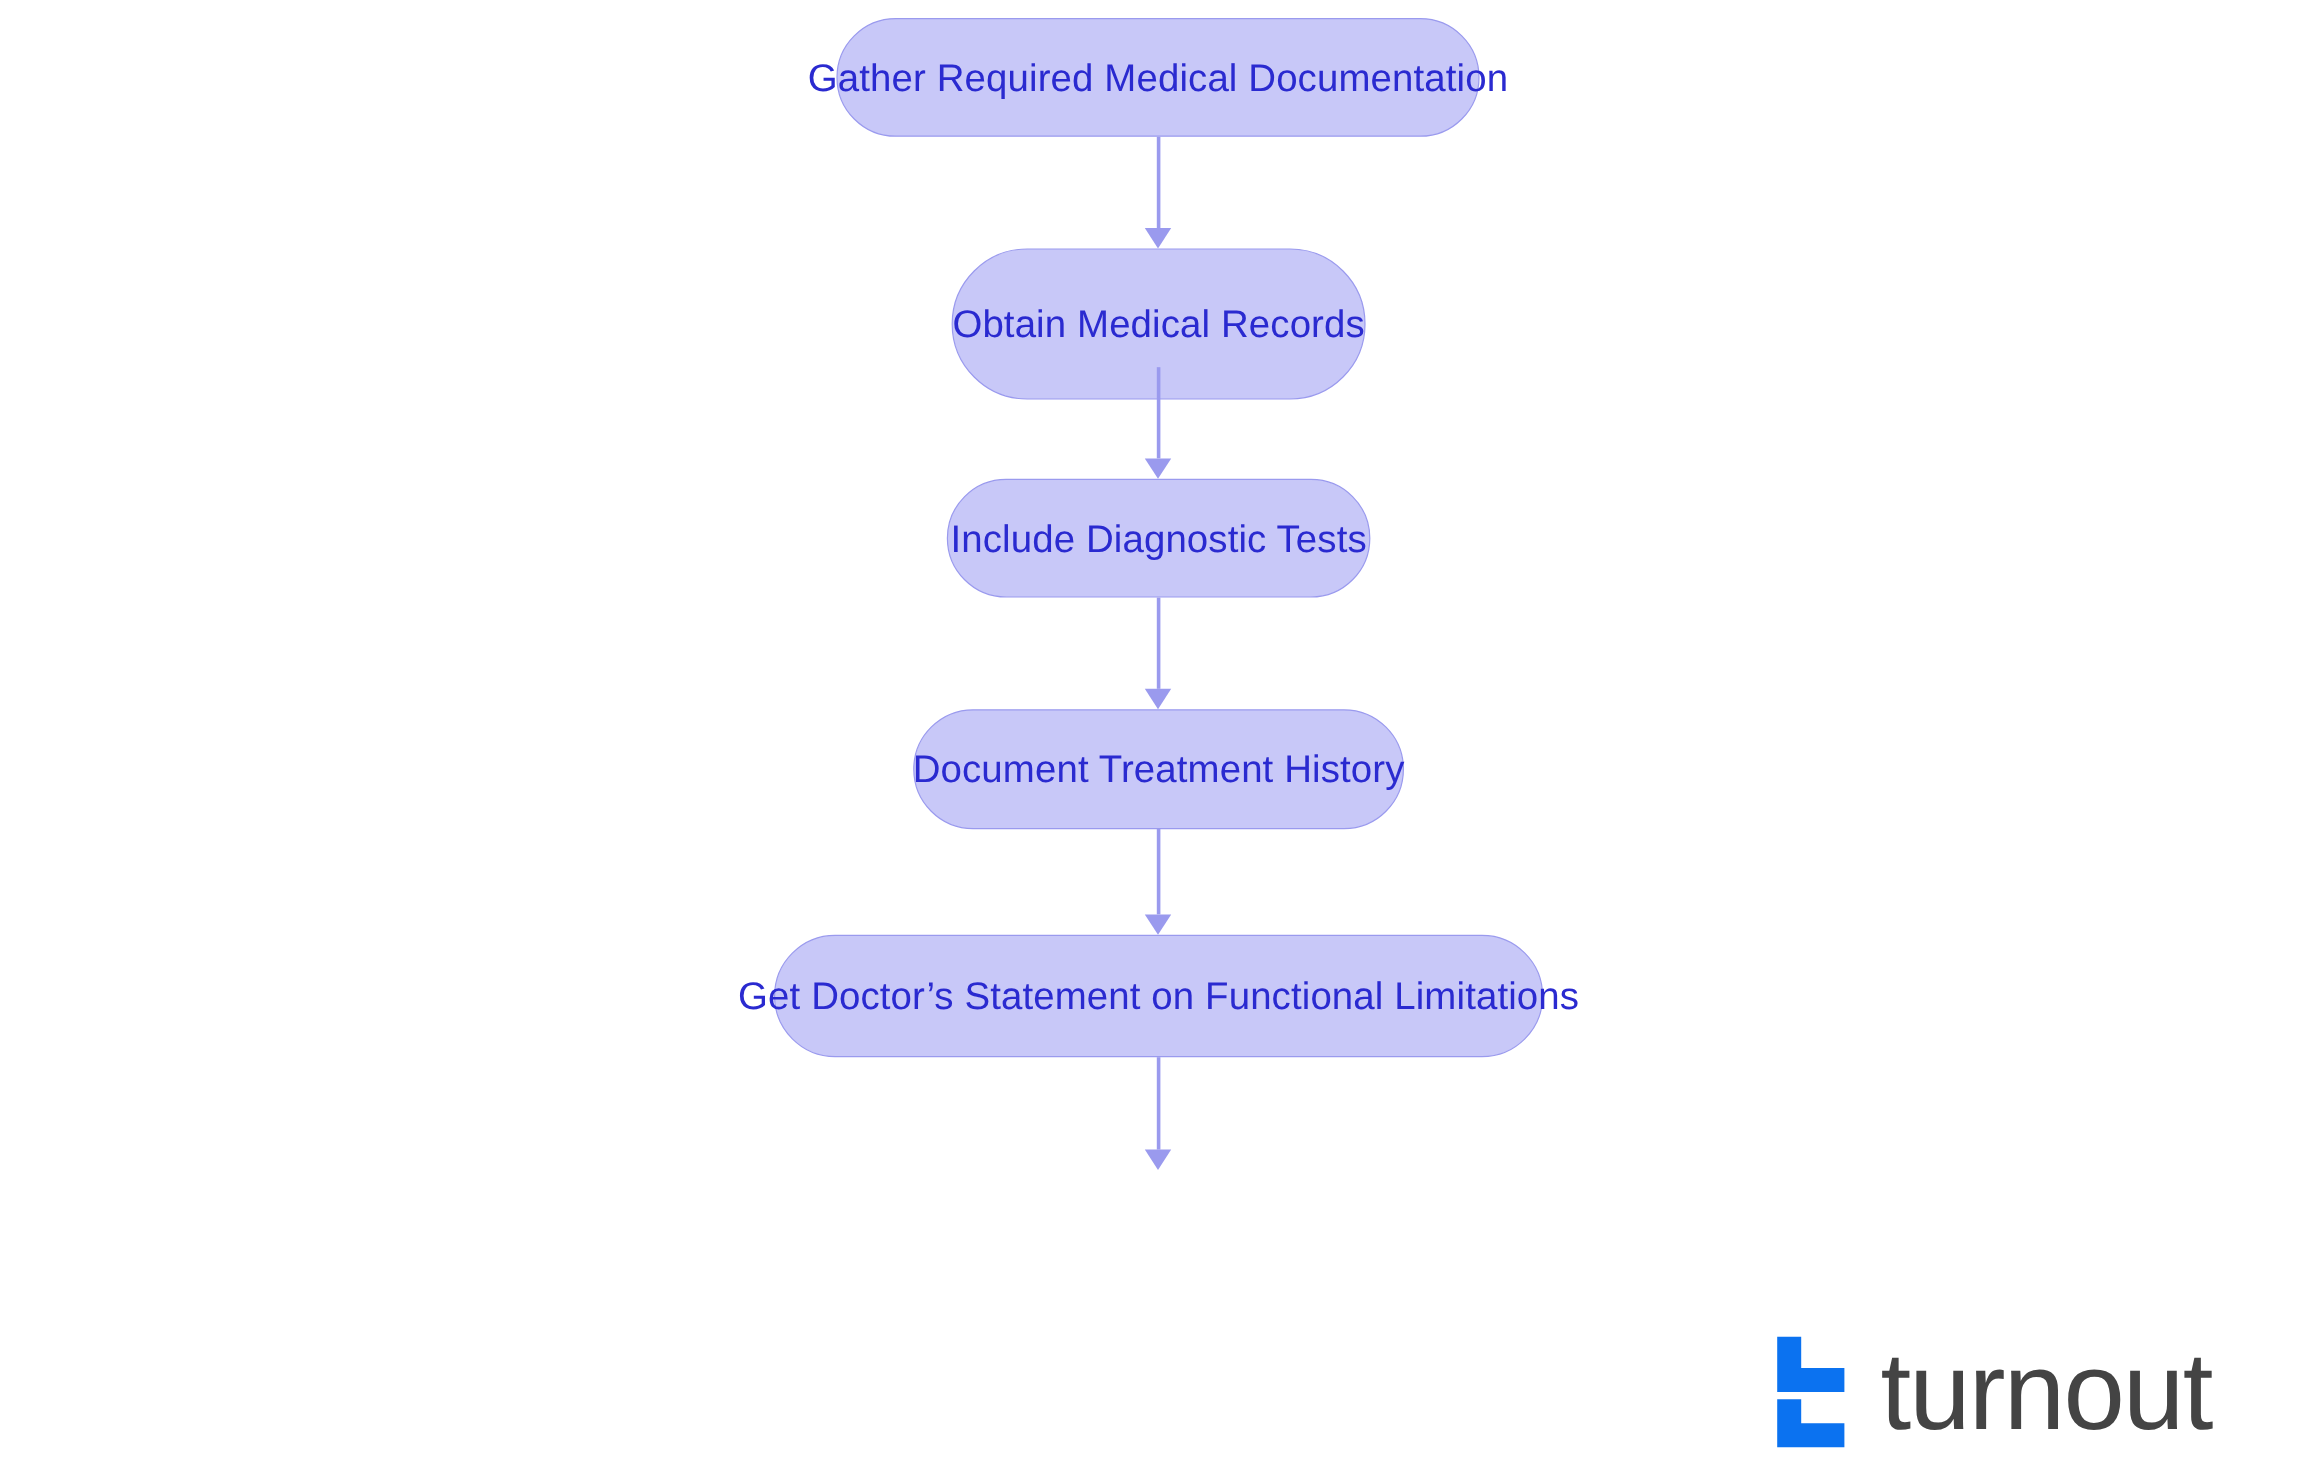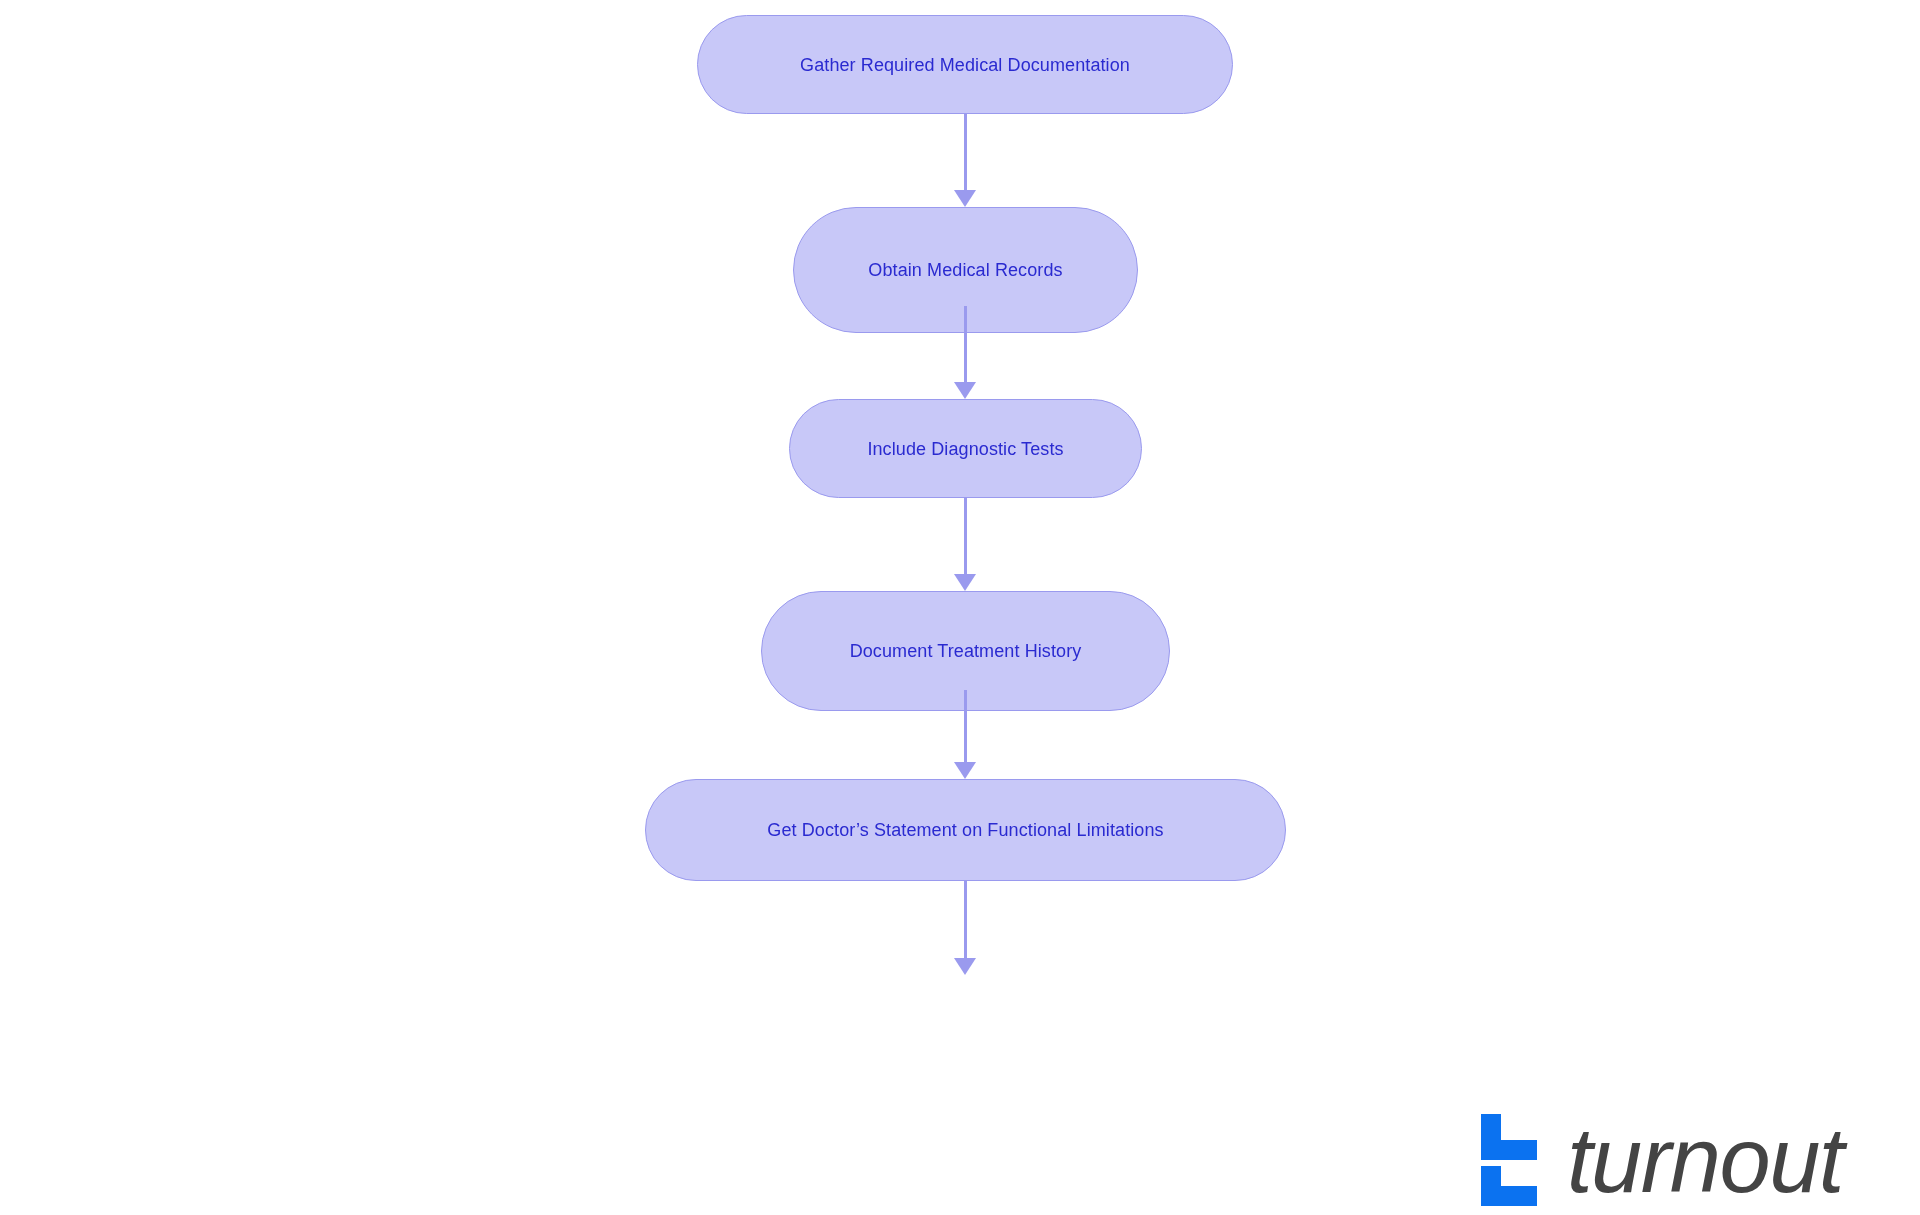--- a/index.html
+++ b/index.html
@@ -29,21 +29,21 @@
   .flow-node {
     position: absolute;
     box-sizing: border-box;
     display: flex;
     align-items: center;
     justify-content: center;
     background: #c8c8f8;
     border: 1.6px solid #9a9aee;
     border-radius: 999px;
     color: #2a2ad0;
-    font-size: 18px;
+    font-size: 32px;
     font-weight: 400;
     letter-spacing: 0.1px;
     white-space: nowrap;
     text-align: center;
     line-height: 1;
   }
   .flow-node .node-label {
     display: block;
     padding: 0 10px;
     color: #2a2ad0;
@@ -87,21 +87,20 @@
   }
   #brand .brand-text {
     font-family: "Liberation Sans", sans-serif;
     font-size: 92px;
     font-weight: 400;
     color: #444444;
     letter-spacing: -1.5px;
     line-height: 1;
     margin-left: 26px;
     white-space: nowrap;
-    font-style: italic;
   }
 </style>
 </head>
 <body>
 
 <div id="canvas">
 
   <div class="flow-node" id="node-1" style="left:697px; top:15px; width:536px; height:99px;">
     <span class="node-label">Gather Required Medical Documentation</span>
   </div>
@@ -122,21 +121,21 @@
 
   <div class="flow-node" id="node-3" style="left:789px; top:399px; width:353px; height:99px;text-align:right;">
     <span class="node-label">Include Diagnostic Tests</span>
   </div>
 
   <div class="connector" id="edge-3" style="left:948px; top:498px; height:93px;">
     <div class="shaft" style="height:76px;"></div>
     <div class="head"></div>
   </div>
 
-  <div class="flow-node" id="node-4" style="left:761px; top:591px; width:409px; height:120px;align-items:center;">
+  <div class="flow-node" id="node-4" style="left:761px; top:591px; width:409px; height:100px;align-items:center;">
     <span class="node-label">Document Treatment History</span>
   </div>
 
   <div class="connector" id="edge-4" style="left:948px; top:690px; height:89px;">
     <div class="shaft" style="height:72px;"></div>
     <div class="head"></div>
   </div>
 
   <div class="flow-node" id="node-5" style="left:645px; top:779px; width:641px; height:102px;align-items:center;">
     <span class="node-label">Get Doctor’s Statement on Functional Limitations</span>

